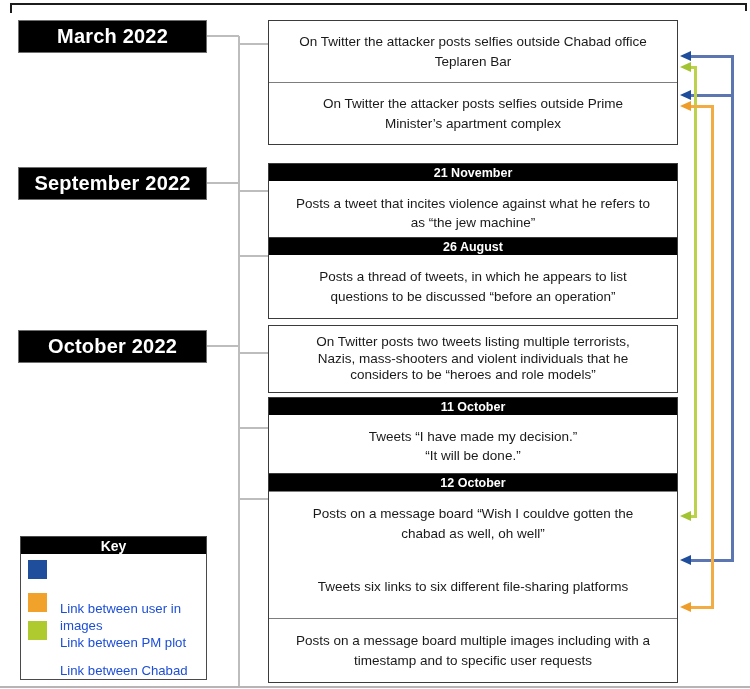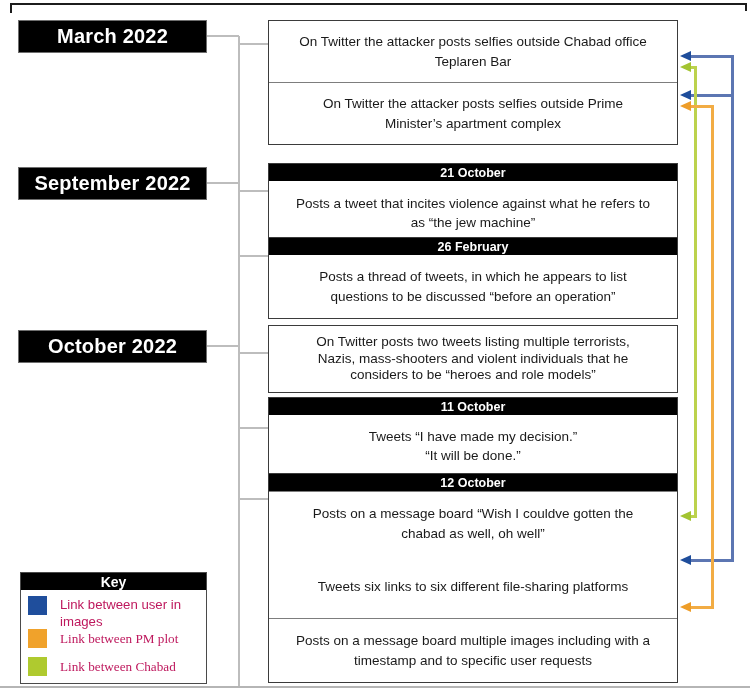--- a/index.html
+++ b/index.html
@@ -45,29 +45,29 @@
   
   .cline-blue{background:#5c76b2;}
   .cline-green{background:#bcd24d;}
   .cline-orange{background:#f2ac44;}
   .arr{width:0;height:0;border-top:5px solid transparent;border-bottom:5px solid transparent;}
   .arr-blue{border-right:11px solid #1e4d9b;}
   .arr-green{border-right:11px solid #a3c431;}
   .arr-orange{border-right:11px solid #ee9d28;}
 
   
-  .key{left:20px;top:572px;width:187px;height:112px;border:1.5px solid #4a4a4a;background:#fff;}
+  .key{left:20px;top:536px;width:187px;height:144px;border:1.5px solid #4a4a4a;background:#fff;}
   .keyhead{
     height:17px;background:#000;color:#fff;font-weight:bold;font-size:14px;
     display:flex;align-items:center;justify-content:center;
   }
   .kitem{position:absolute;left:7px;display:flex;gap:13px;align-items:flex-start;}
   .kswatch{width:19px;height:19px;flex:0 0 auto;}
-  .klabel{font-size:13.2px;line-height:1.28;white-space:pre-line;padding-top:1px;color:#be185d;}
-  .kitem.single .klabel{padding-top:2px;font-family:Liberation Serif, serif;}
+  .klabel{font-size:13.2px;line-height:1.28;white-space:pre-line;padding-top:1px;color:#1d4ed8;margin-top:40px;}
+  .kitem.single .klabel{padding-top:2px;}
 </style>
 </head>
 <body>
 
 <div id="canvas">
 
   <div class="abs frame-top"></div>
   <div class="abs tick tick-left"></div>
   <div class="abs tick tick-right"></div>
   <div class="abs frame-bottom"></div>
@@ -88,27 +88,27 @@
   <div class="abs gline stub" style="top:498px"></div>
 
   <div class="abs egroup" style="top:20px">
     <div class="erow first" style="height:45px">On Twitter the attacker posts selfies outside Chabad office
 Teplaren Bar</div>
     <div class="erow" style="height:45px">On Twitter the attacker posts selfies outside Prime
 Minister’s apartment complex</div>
   </div>
 
   <div class="abs egroup" style="top:163px">
-    <div class="ehead">21 October</div>
+    <div class="ehead">21 November</div>
     <div class="erow first" style="height:48px">Posts a tweet that incites violence against what he refers to
 as “the jew machine”</div>
   </div>
 
   <div class="abs egroup" style="top:237px">
-    <div class="ehead">26 February</div>
+    <div class="ehead">26 August</div>
     <div class="erow first" style="height:47px">Posts a thread of tweets, in which he appears to list
 questions to be discussed “before an operation”</div>
   </div>
 
   <div class="abs egroup" style="top:325px">
     <div class="erow first tight" style="height:50px">On Twitter posts two tweets listing multiple terrorists,
 Nazis, mass-shooters and violent individuals that he
 considers to be “heroes and role models”</div>
   </div>
 

